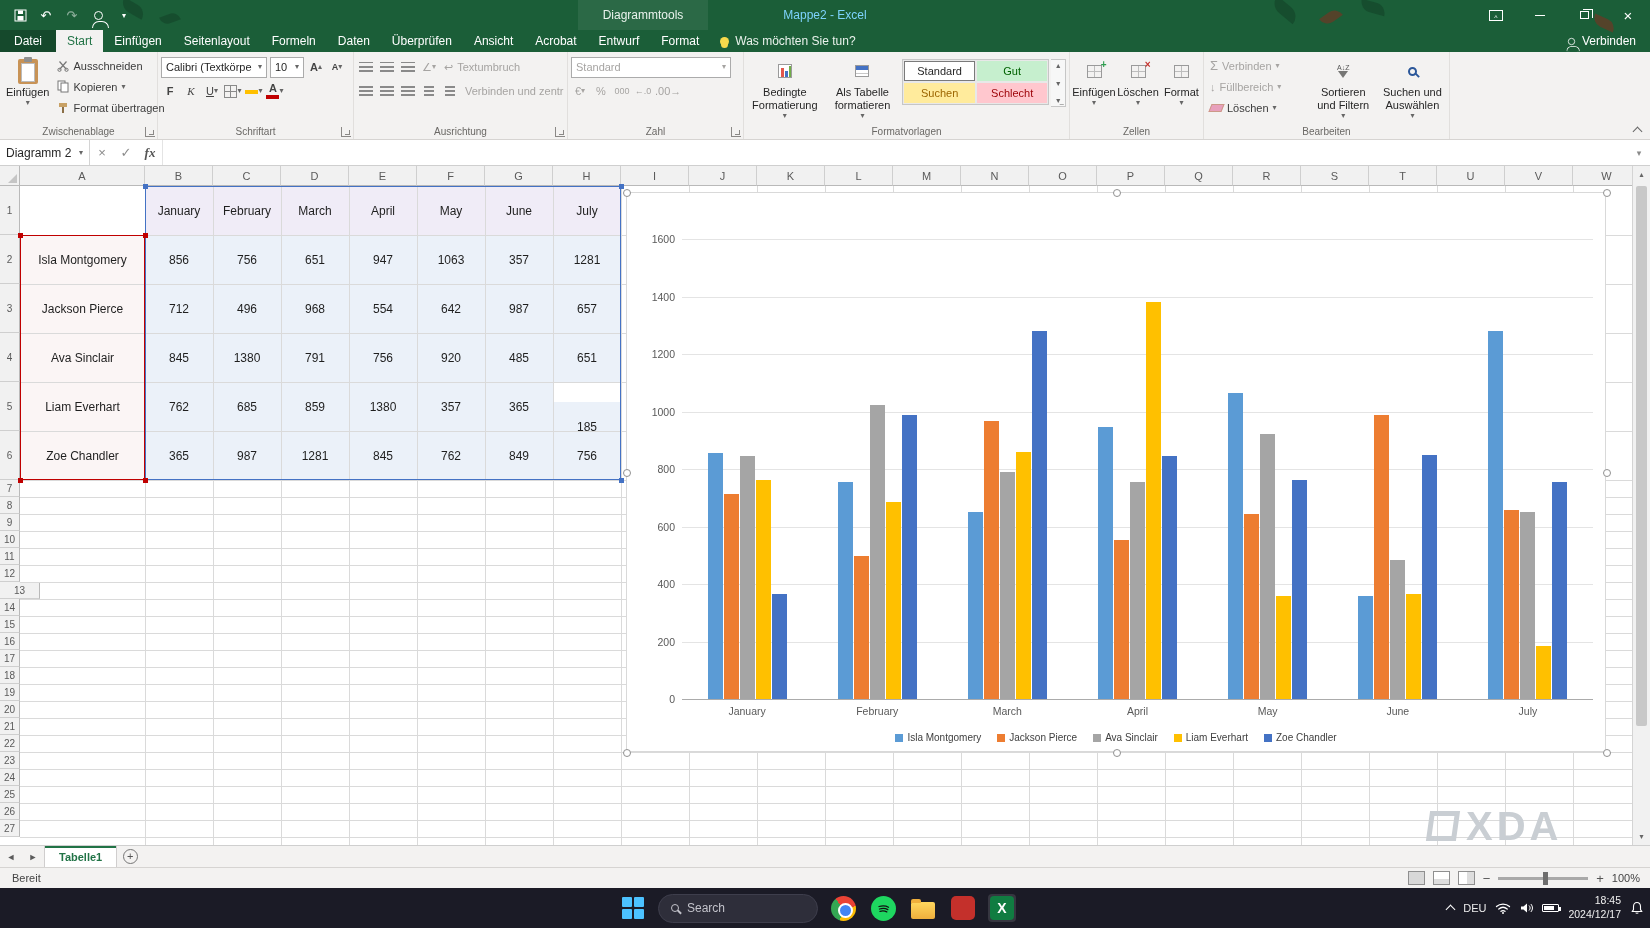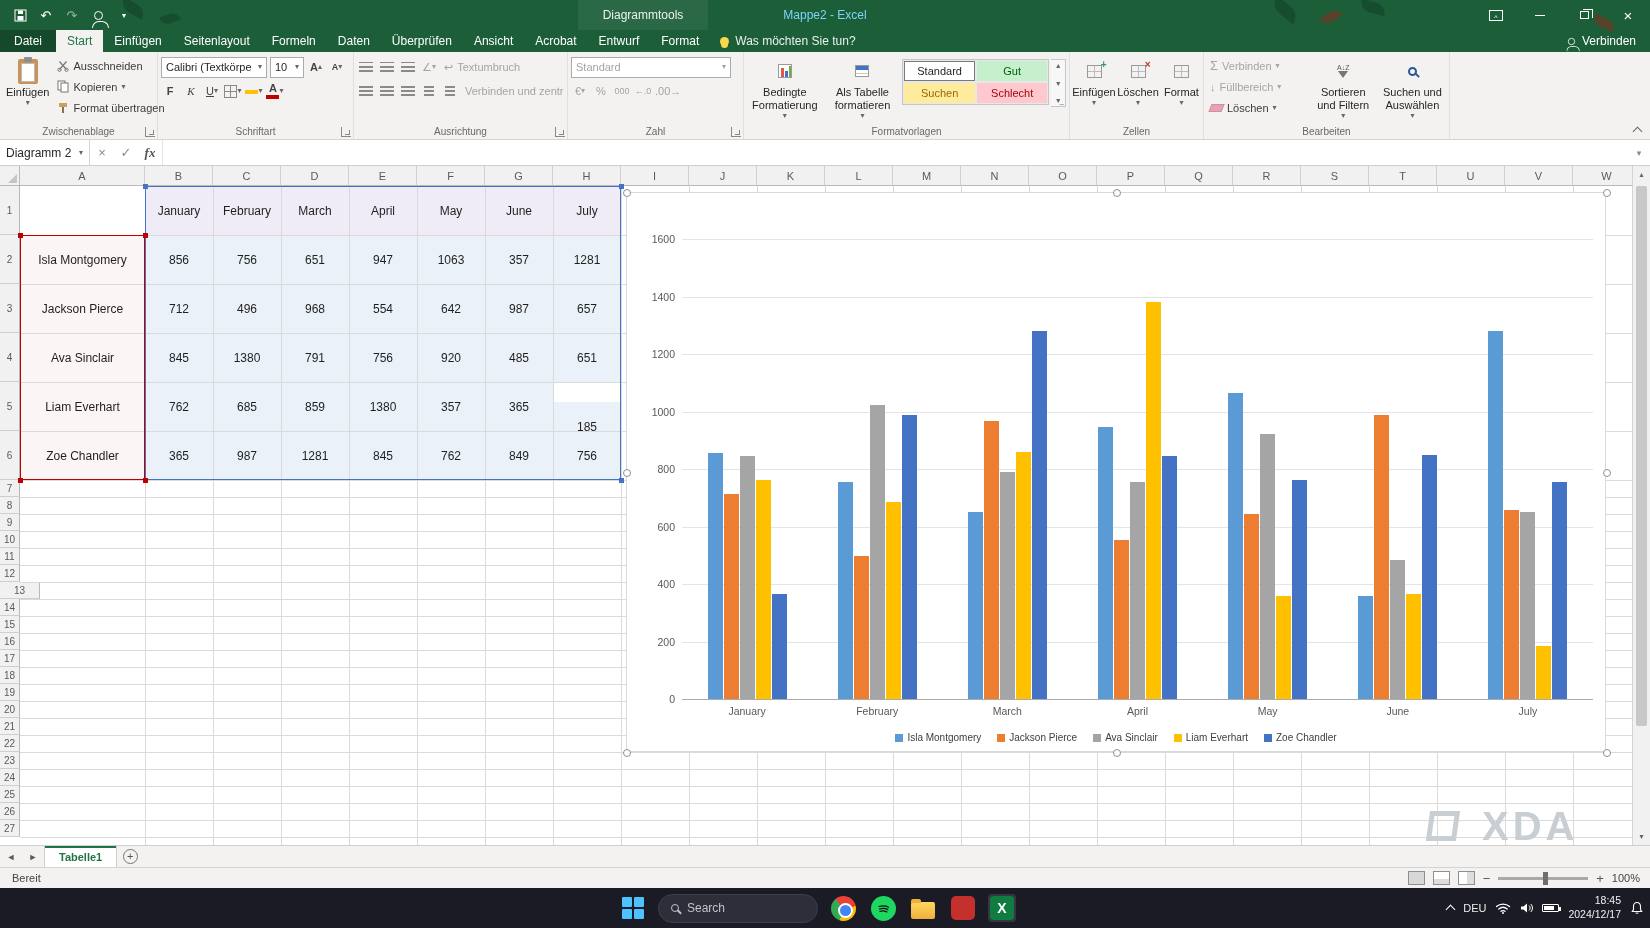--- a/index.html
+++ b/index.html
@@ -137,21 +137,21 @@
   .status .right{margin-left:auto;display:flex;align-items:center;gap:8px;padding-right:10px}
   .vbtn{width:17px;height:14px;border:1px solid #8F8F8F;background:#FFF}
   .vbtn.act{background:#D8D8D8}
   .vbtn.b2{background:linear-gradient(#fff 60%,#ddd 60%)}
   .vbtn.b3{background:linear-gradient(90deg,#fff 55%,#ddd 55%)}
   .zoomtrack{width:90px;height:3px;background:#A9A9A9;position:relative}
   .zoomthumb{position:absolute;left:50%;top:-5px;width:5px;height:13px;background:#6E6E6E}
   .zoomsign{font-size:13px;color:#555}
 
   
-  .wm{position:absolute;left:1428px;top:806px;display:flex;align-items:center;gap:24px;z-index:5;pointer-events:none}
+  .wm{position:absolute;left:1428px;top:806px;display:flex;align-items:center;gap:8px;z-index:5;pointer-events:none}
   .wm .logo{width:30px;height:30px;border:5px solid #C9CED3;transform:skewX(-8deg)}
   .wm .txt{font-size:40px;font-weight:800;letter-spacing:4px;color:#C9CED3;line-height:1}
 
   
   .task{position:absolute;left:0;top:888px;width:100%;height:40px;background:#1B1B26;z-index:30;color:#fff}
   .tk-center{position:absolute;left:618px;top:0;height:40px;display:flex;align-items:center;gap:10px}
   .winlogo{width:22px;height:22px;display:grid;grid-template-columns:10px 10px;grid-template-rows:10px 10px;gap:2px}
   .winlogo i{background:#4CC2FF;border-radius:1px}
   .searchpill{width:160px;height:29px;border-radius:15px;background:#2E2E3A;border:1px solid #3E3E4C;display:flex;align-items:center;gap:8px;padding:0 12px;color:#C2C2CA;font-size:12px}
   .tk-mag{width:8px;height:8px;border:1.5px solid #C2C2CA;border-radius:50%;position:relative}

